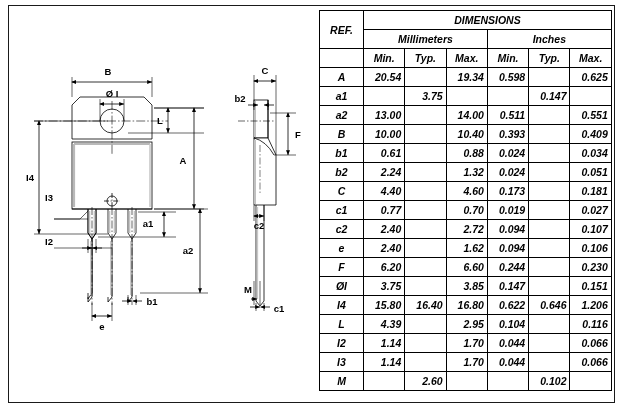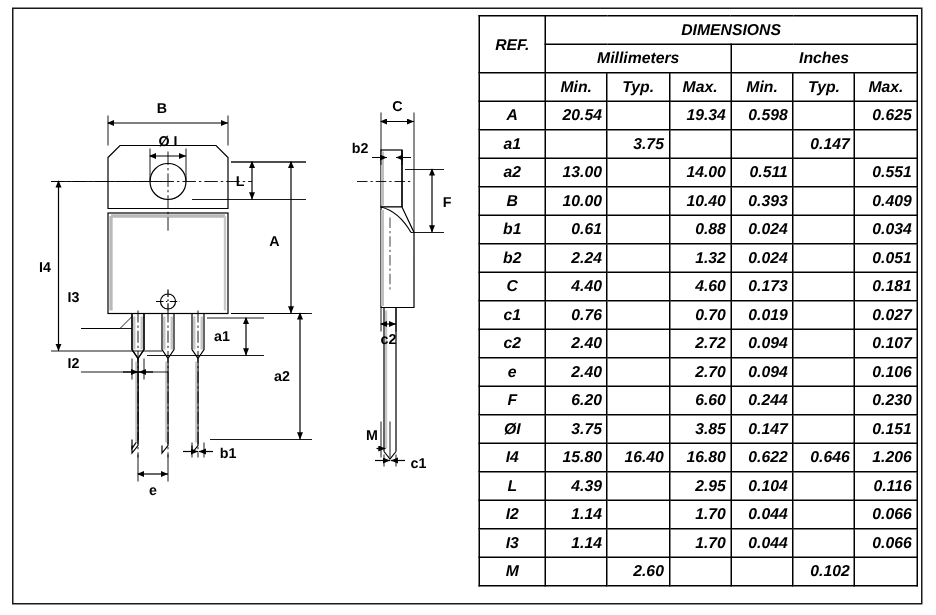--- a/index.html
+++ b/index.html
@@ -339,41 +339,41 @@
           <td class="ref">C</td>
           <td class="val">4.40</td>
           <td class="val"></td>
           <td class="val">4.60</td>
           <td class="val">0.173</td>
           <td class="val"></td>
           <td class="val">0.181</td>
         </tr>
         <tr>
           <td class="ref">c1</td>
-          <td class="val">0.76</td>
+          <td class="val">0.77</td>
           <td class="val"></td>
           <td class="val">0.70</td>
           <td class="val">0.019</td>
           <td class="val"></td>
           <td class="val">0.027</td>
         </tr>
         <tr>
           <td class="ref">c2</td>
           <td class="val">2.40</td>
           <td class="val"></td>
           <td class="val">2.72</td>
           <td class="val">0.094</td>
           <td class="val"></td>
           <td class="val">0.107</td>
         </tr>
         <tr>
           <td class="ref">e</td>
           <td class="val">2.40</td>
           <td class="val"></td>
-          <td class="val">2.70</td>
+          <td class="val">1.62</td>
           <td class="val">0.094</td>
           <td class="val"></td>
           <td class="val">0.106</td>
         </tr>
         <tr>
           <td class="ref">F</td>
           <td class="val">6.20</td>
           <td class="val"></td>
           <td class="val">6.60</td>
           <td class="val">0.244</td>

